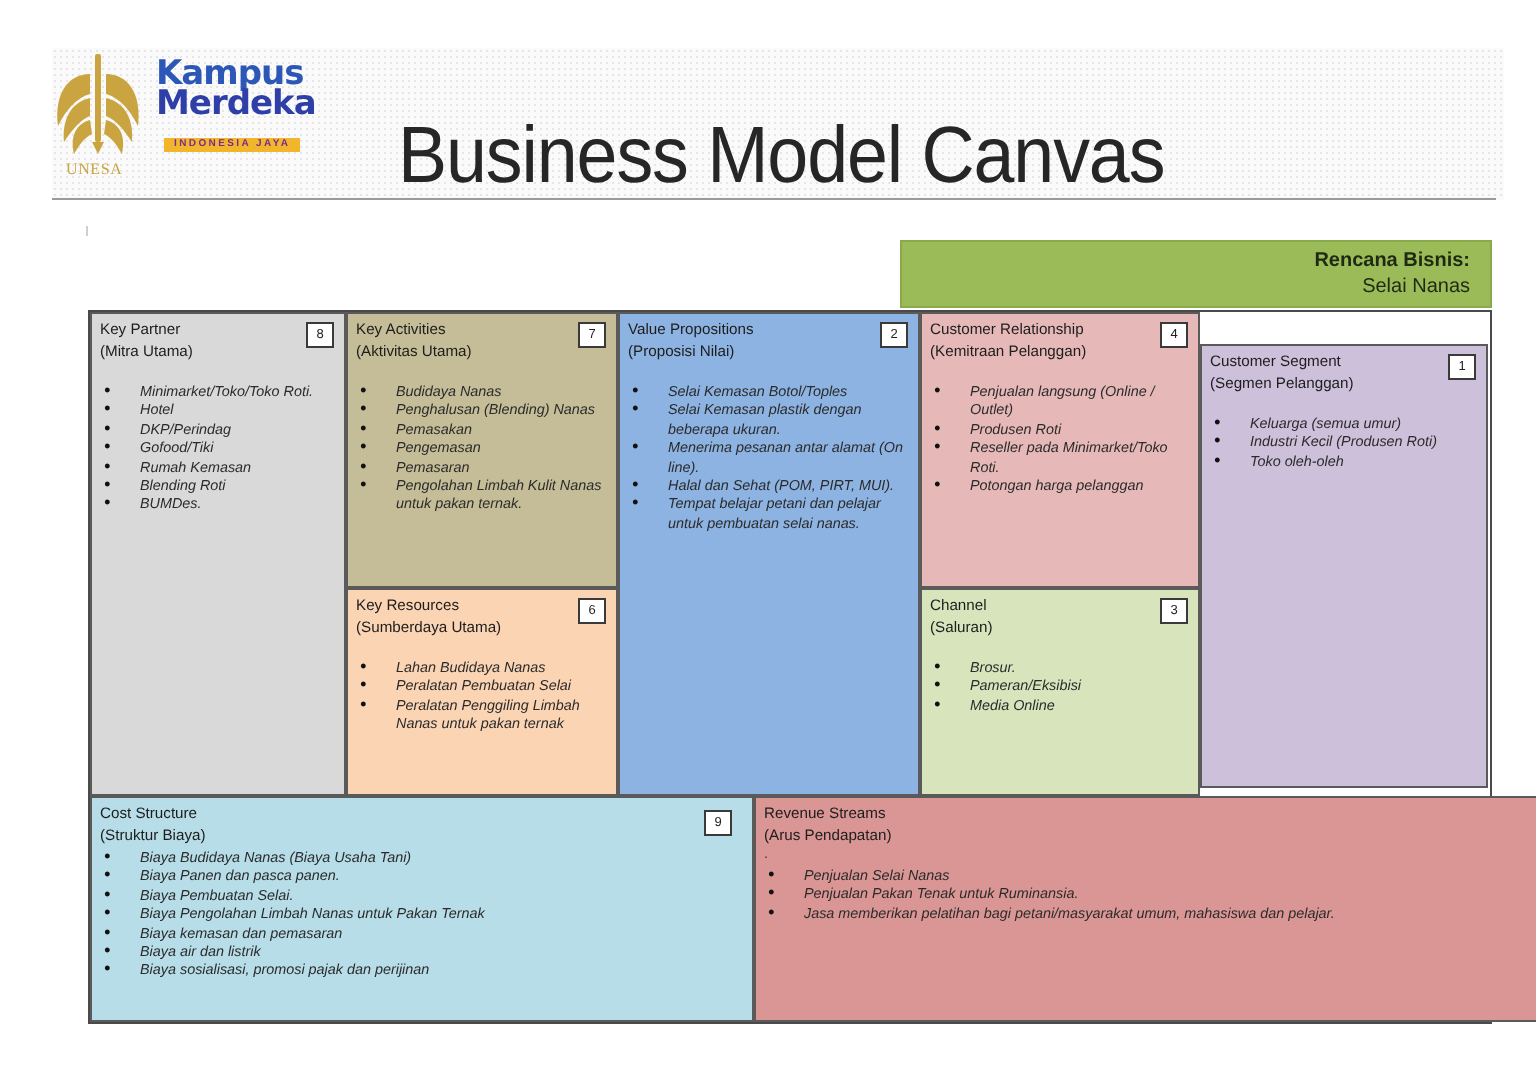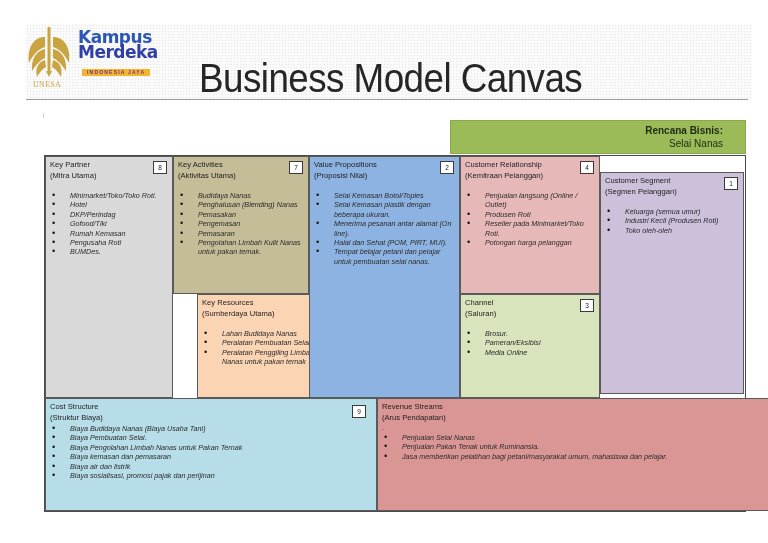--- a/index.html
+++ b/index.html
@@ -18,36 +18,36 @@
   .logo-unesa-text { position: absolute; left: 33px; top: 80px; font-family: "Liberation Serif", serif; font-size: 8px; color: #c9a440; letter-spacing: 0.3px; }
   .logo-km { position: absolute; left: 78px; top: 30px; }
   .km-line { font-family: "DejaVu Sans", sans-serif; font-weight: bold; font-size: 17px; line-height: 15px; color: #2c57b7; letter-spacing: -0.5px; }
   .km-line.merdeka { color: #2f3fa8; }
   .km-tag { display: inline-block; margin-top: 2px; margin-left: 4px; padding: 0 5px; background: #f2b62c; font-size: 5px; font-weight: bold; color: #7b2b8e; letter-spacing: 1.2px; line-height: 7px; }
 
   .page-title { position: absolute; left: 199px; top: 56px; font-family: "Liberation Sans", sans-serif; font-size: 40px; line-height: 44px; color: #262626; letter-spacing: -0.6px; transform: scaleX(0.92); transform-origin: left top; }
 
   .tiny-mark { position: absolute; left: 43px; top: 113px; width: 1px; height: 5px; background: #cfcfcf; }
 
-  .plan-box { position: absolute; left: 450px; top: 120px; width: 296px; height: 34px; background: #9bbb59; border: 1px solid #8aaa4a; text-align: right; padding: 3px 22px 0 0; font-size: 10px; line-height: 13px; }
+  .plan-box { position: absolute; left: 450px; top: 120px; width: 296px; height: 34px; background: #9bbb59; border: 1px solid #8aaa4a; text-align: right; padding: 3px 10px 0 0; font-size: 10px; line-height: 13px; }
   .plan-label { font-weight: bold; color: #1f2a12; }
   .plan-value { color: #1f2a12; }
 
   .canvas { position: absolute; left: 44px; top: 155px; width: 702px; height: 357px; border: 1.5px solid #4a4a4a; }
   .cell { position: absolute; border: 1px solid #5a5a5a; padding: 3px 4px; font-size: 7.2px; line-height: 9.4px; overflow: hidden; }
   .cell-title { font-weight: normal; font-size: 7.6px; line-height: 10.5px; color: #1d1d1d; }
   .num-badge { position: absolute; top: 4px; right: 5px; width: 14px; height: 13px; background: #ffffff; border: 1px solid #3a3a3a; font-size: 6.5px; line-height: 11px; text-align: center; color: #222; }
   ul.items { list-style: none; margin-top: 10px; font-style: italic; }
   ul.items li { position: relative; padding-left: 20px; color: #2b2b2b; }
   ul.items li::before { content: "\2022"; position: absolute; left: 2px; top: 0; font-size: 9px; color: #111; }
   ul.items.tight { margin-top: 1px; }
 
   .c-partner { left: 0; top: 0; width: 128px; height: 242px; background: #d9d9d9; }
   .c-activities { left: 128px; top: 0; width: 136px; height: 138px; background: #c4bd97; }
-  .c-resources { left: 128px; top: 138px; width: 136px; height: 104px; background: #fbd4b4; margin-left: 24px; }
+  .c-resources { left: 128px; top: 138px; width: 136px; height: 104px; background: #fbd4b4; }
   .c-value { left: 264px; top: 0; width: 151px; height: 242px; background: #8db3e2; }
   .c-relationship { left: 415px; top: 0; width: 140px; height: 138px; background: #e6b9b8; }
   .c-channel { left: 415px; top: 138px; width: 140px; height: 104px; background: #d7e4bc; }
   .c-segment { left: 555px; top: 16px; width: 144px; height: 222px; background: #ccc0da; }
   .c-cost { left: 0; top: 242px; width: 332px; height: 113px; background: #b7dde8; }
   .c-revenue { left: 332px; top: 242px; width: 443px; height: 113px; background: #da9694; }
 
   .c-cost .num-badge, .c-revenue .num-badge { top: 6px; right: 10px; }
   .c-cost ul.items li, .c-revenue ul.items li { padding-left: 20px; }
   .dot-line { height: 9px; color: #333; font-size: 7px; line-height: 9px; }
@@ -91,21 +91,21 @@
   <div class="cell c-partner">
     <div class="cell-title">Key Partner</div>
     <div class="cell-title">(Mitra Utama)</div>
     <div class="num-badge">8</div>
     <ul class="items">
       <li>Minimarket/Toko/Toko Roti.</li>
       <li>Hotel</li>
       <li>DKP/Perindag</li>
       <li>Gofood/Tiki</li>
       <li>Rumah Kemasan</li>
-      <li>Pengusaha Roti</li>
+      <li>Blending Roti</li>
       <li>BUMDes.</li>
     </ul>
   </div>
 
   <div class="cell c-activities">
     <div class="cell-title">Key Activities</div>
     <div class="cell-title">(Aktivitas Utama)</div>
     <div class="num-badge">7</div>
     <ul class="items">
       <li>Budidaya Nanas</li>
@@ -174,20 +174,21 @@
       <li>Toko oleh-oleh</li>
     </ul>
   </div>
 
   <div class="cell c-cost">
     <div class="cell-title">Cost Structure</div>
     <div class="cell-title">(Struktur Biaya)</div>
     <div class="num-badge">9</div>
     <ul class="items tight">
       <li>Biaya Budidaya Nanas (Biaya Usaha Tani)</li>
+      <li>Biaya Panen dan pasca panen.</li>
       <li>Biaya Pembuatan Selai.</li>
       <li>Biaya Pengolahan Limbah Nanas untuk Pakan Ternak</li>
       <li>Biaya kemasan dan pemasaran</li>
       <li>Biaya air dan listrik</li>
       <li>Biaya sosialisasi, promosi pajak dan perijinan</li>
     </ul>
   </div>
 
   <div class="cell c-revenue">
     <div class="cell-title">Revenue Streams</div>

